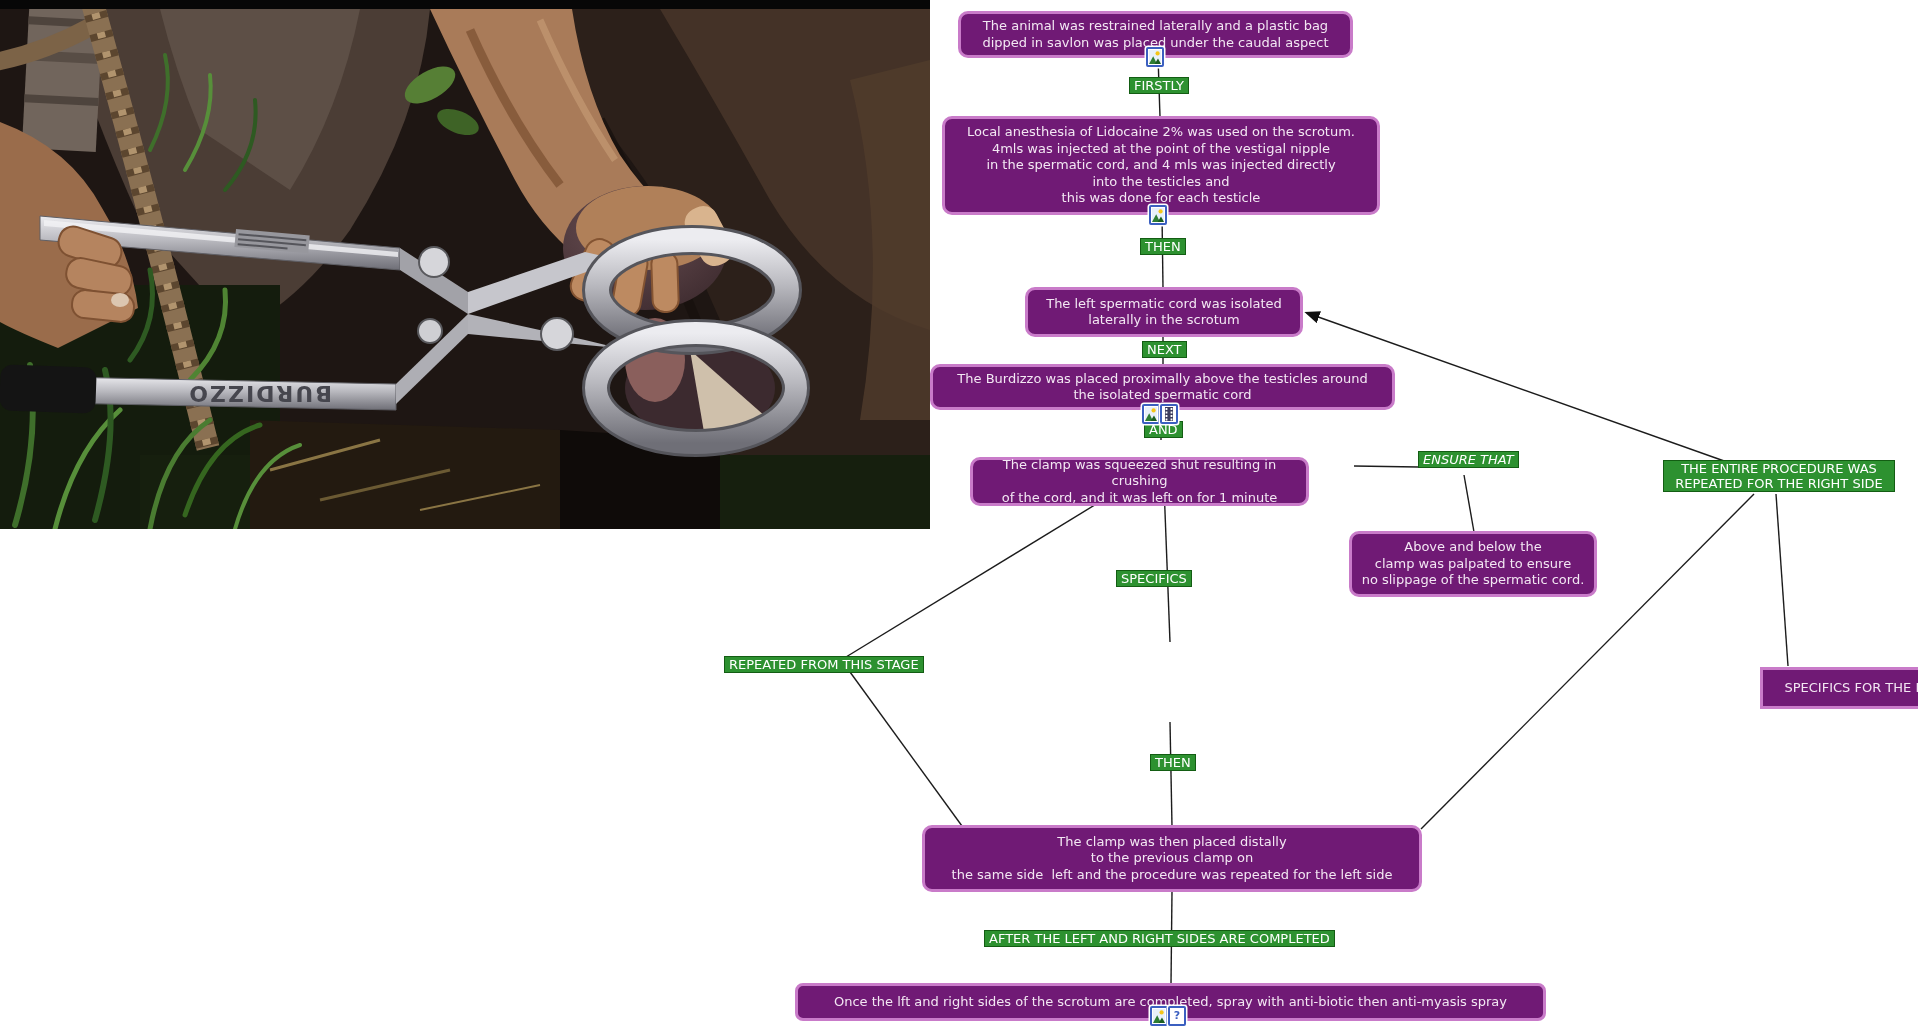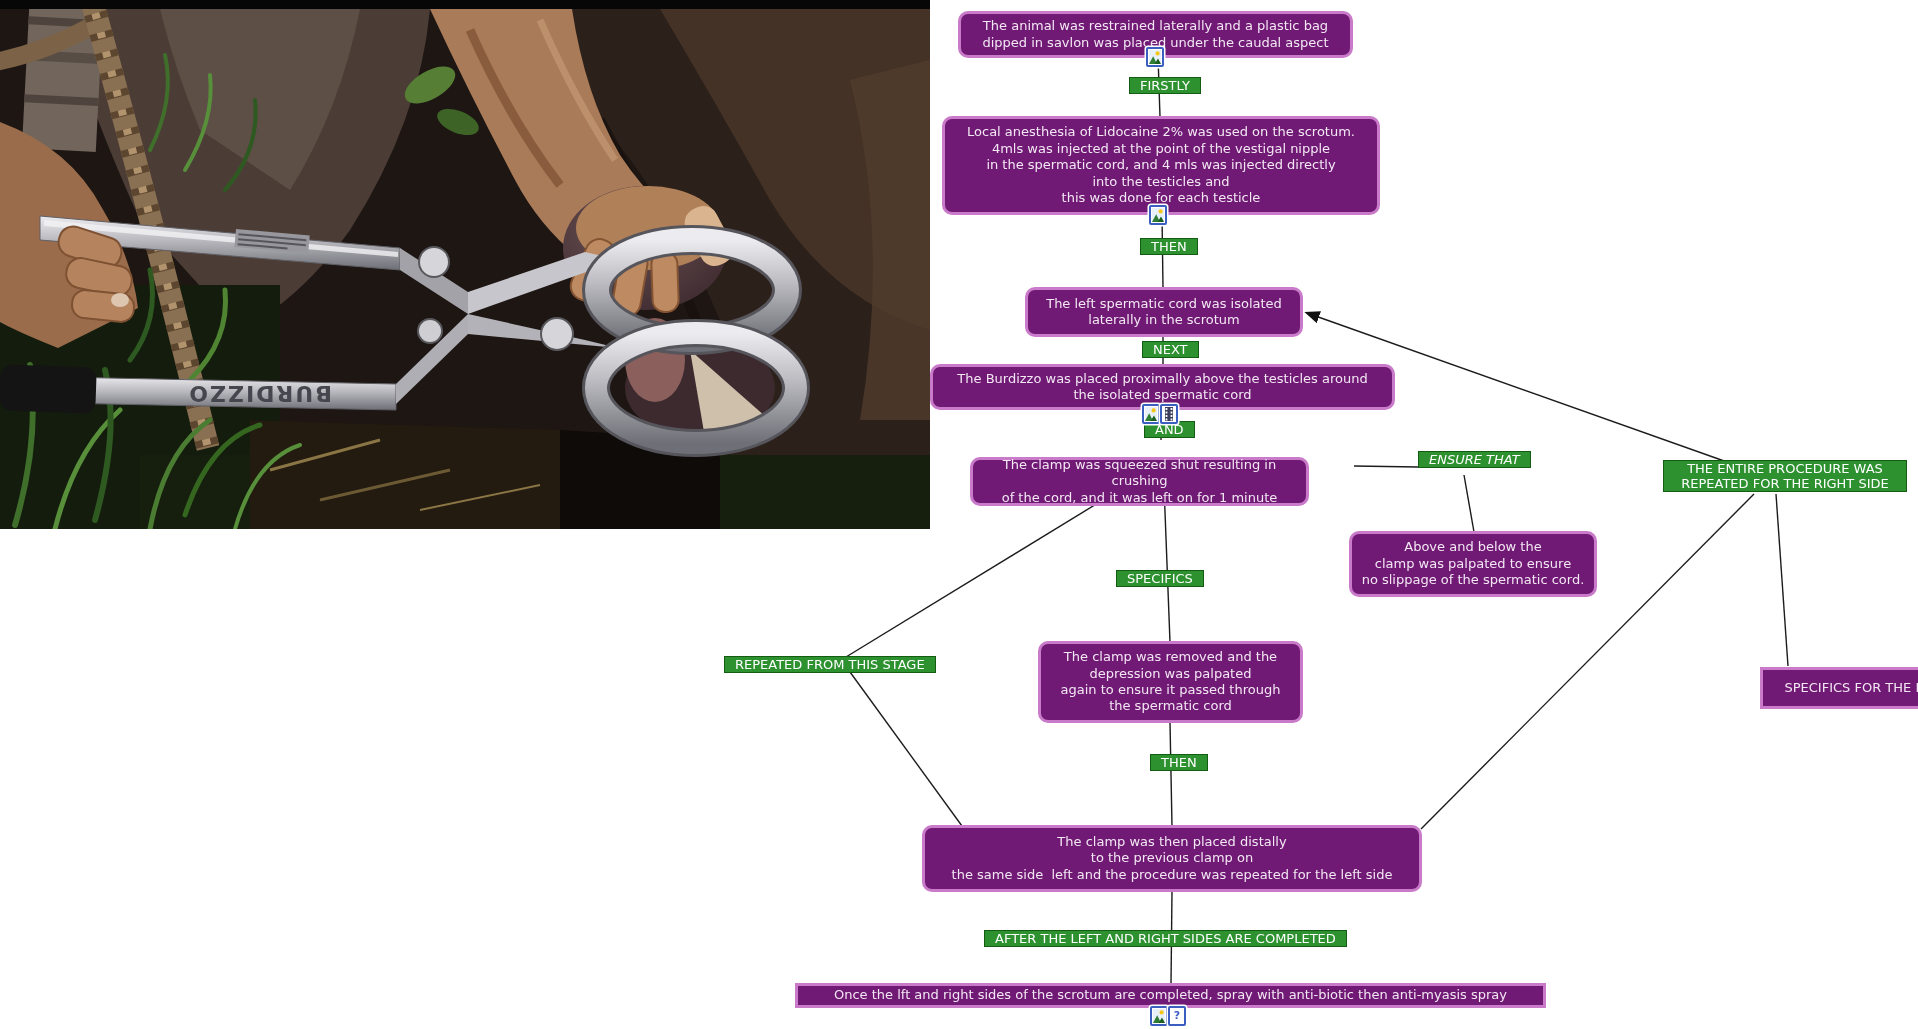--- a/index.html
+++ b/index.html
@@ -20,26 +20,26 @@
         display:flex;align-items:center;justify-content:center;
         white-space:pre-line;padding:2px 6px;}
   #node-restrained{left:958px;top:11px;width:395px;height:47px;}
   #node-anesthesia{left:942px;top:116px;width:438px;height:99px;}
   #node-leftcord{left:1025px;top:287px;width:278px;height:50px;}
   #node-burdizzo{left:930px;top:364px;width:465px;height:46px;}
   #node-squeezed{left:970px;top:444px;width:339px;height:49px;margin-top:13px;}
   #node-palpated{left:1349px;top:531px;width:248px;height:66px;}
   #node-removed{left:1038px;top:641px;width:265px;height:82px;}
   #node-distally{left:922px;top:825px;width:500px;height:67px;}
-  #node-spray{left:795px;top:983px;width:751px;height:25px;border-radius:0;text-align:right;}
+  #node-spray{left:795px;top:983px;width:751px;height:38px;border-radius:8px;text-align:right;}
   #node-specifics{left:1760px;top:667px;width:255px;height:42px;border-radius:0;}
 
   
   .link-label{position:absolute;z-index:4;background:#2D9130;border:1px solid #135D13;
-        color:#ffffff;font-size:13px;line-height:15px;padding:0 10px;
+        color:#ffffff;font-size:13px;line-height:15px;padding:0 4px;
         white-space:pre-line;text-align:center;}
   #label-firstly{left:1129px;top:77px;}
   #label-then1{left:1140px;top:238px;}
   #label-next{left:1142px;top:341px;}
   #label-and{left:1144px;top:421px;}
   #label-ensure{left:1418px;top:451px;font-style:italic;}
   #label-afterwards{left:1116px;top:570px;}
   #label-repeated{left:724px;top:656px;}
   #label-then2{left:1150px;top:754px;}
   #label-after-completed{left:984px;top:930px;}
@@ -213,24 +213,20 @@
 this was done for each testicle</div>
   <div class="node" id="node-leftcord">The left spermatic cord was isolated
 laterally in the scrotum</div>
   <div class="node" id="node-burdizzo">The Burdizzo was placed proximally above the testicles around
 the isolated spermatic cord</div>
   <div class="node" id="node-squeezed">The clamp was squeezed shut resulting in crushing
 of the cord, and it was left on for 1 minute</div>
   <div class="node" id="node-palpated">Above and below the
 clamp was palpated to ensure
 no slippage of the spermatic cord.</div>
-  <div class="node" id="node-removed">The clamp was removed and the
-depression was palpated
-again to ensure it passed through
-the spermatic cord</div>
   <div class="node" id="node-distally">The clamp was then placed distally
 to the previous clamp on
 the same side&nbsp; left and the procedure was repeated for the left side</div>
   <div class="node" id="node-spray">Once the lft and right sides of the scrotum are completed, spray with anti-biotic then anti-myasis spray</div>
   <div class="node" id="node-specifics">SPECIFICS FOR THE RIGHT SIDE</div>
 
   <div class="link-label" id="label-firstly">FIRSTLY</div>
   <div class="link-label" id="label-then1">THEN</div>
   <div class="link-label" id="label-next">NEXT</div>
   <div class="link-label" id="label-and">AND</div>

